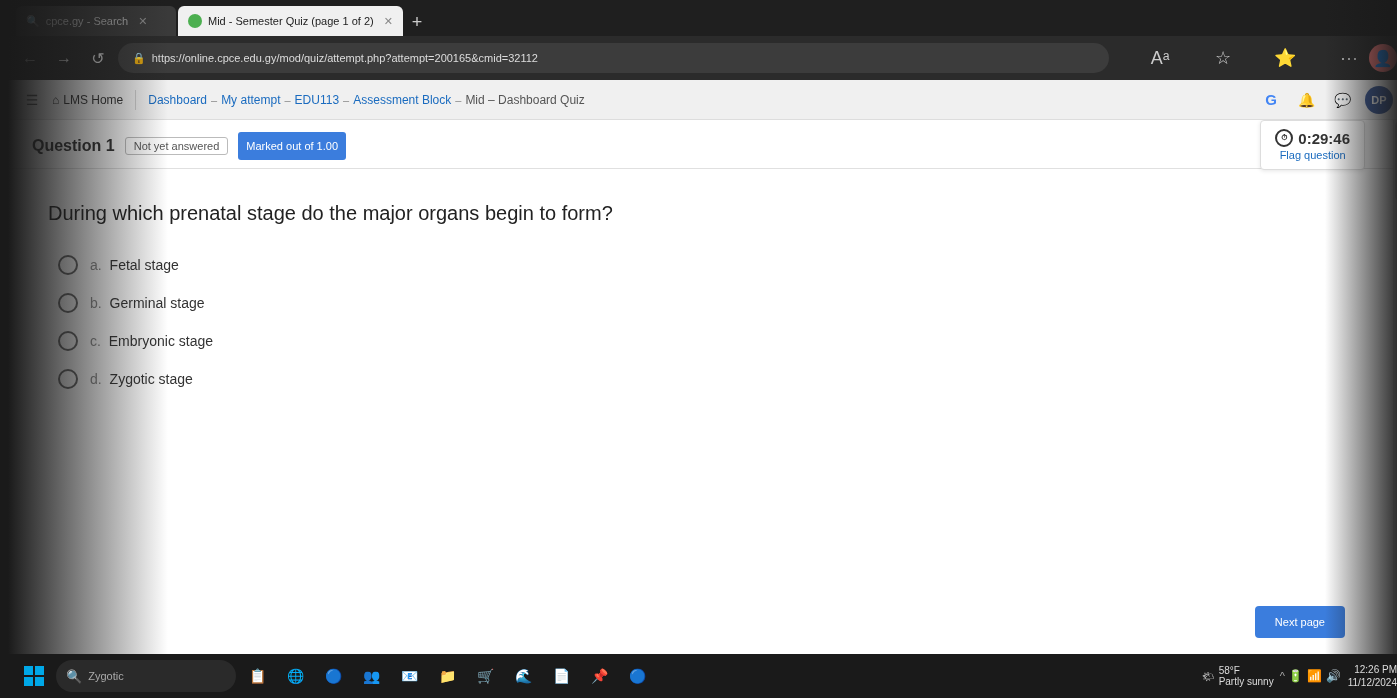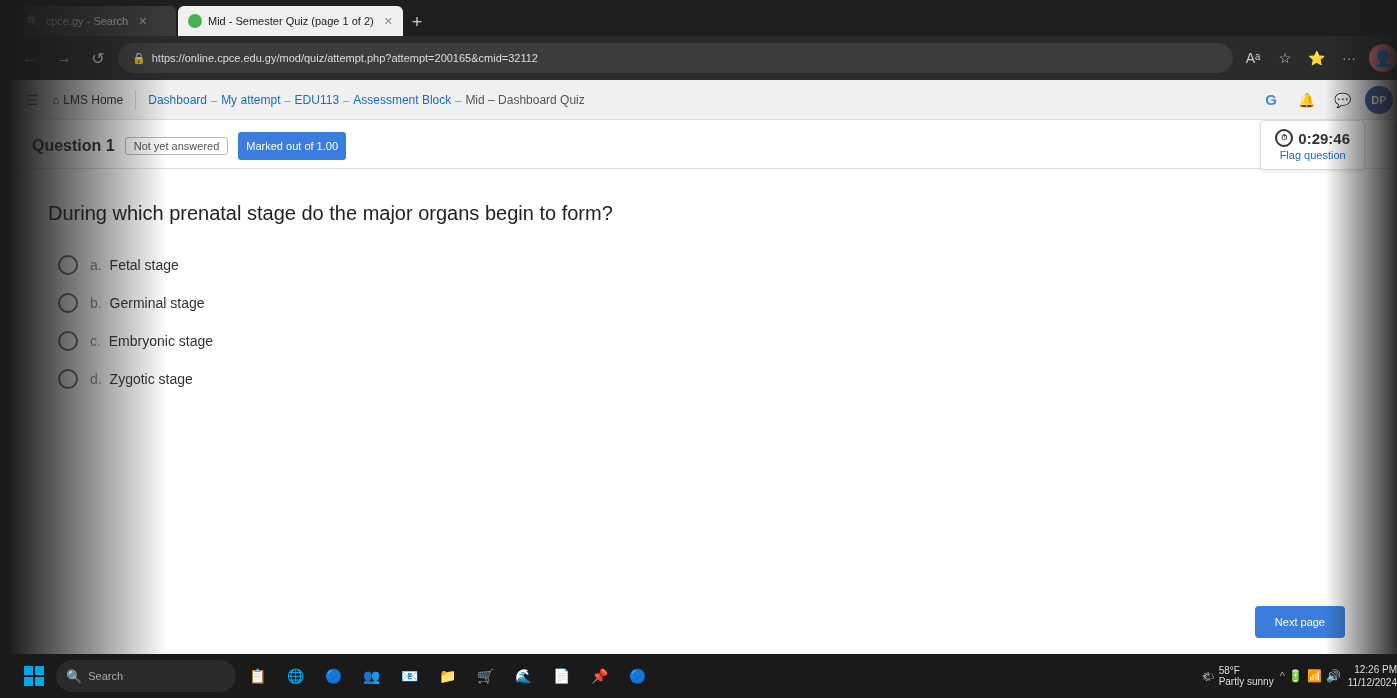--- a/index.html
+++ b/index.html
@@ -16,21 +16,21 @@
     .tab-close { font-size: 11px; color: #888; cursor: pointer; margin-left: 4px; }
     .tab-inactive { background: #3a3a3a; color: #aaa; margin-right: 2px; }
 
     
     .address-bar-row { height: 44px; background: #2b2b2b; display: flex; align-items: center; padding: 0 8px; gap: 6px; }
     .nav-btn { width: 28px; height: 28px; display: flex; align-items: center; justify-content: center; border-radius: 50%; cursor: pointer; color: #ccc; font-size: 16px; }
     .address-input { flex: 1; height: 30px; background: #3c3c3c; border: none; border-radius: 15px; padding: 0 14px; font-size: 12px; color: #e0e0e0; display: flex; align-items: center; gap: 6px; }
     .lock-icon { font-size: 11px; color: #aaa; }
     .address-text { font-size: 11px; color: #ddd; }
     .address-actions { display: flex; align-items: center; gap: 4px; }
-    .addr-action-btn { width: 28px; height: 28px; display: flex; align-items: center; justify-content: center; border-radius: 50%; cursor: pointer; color: #ccc; font-size: 14px; }
+    .addr-action-btn { width: 28px; height: 28px; display: flex; align-items: center; justify-content: center; border-radius: 50%; cursor: pointer; color: #ccc; font-size: 18px; margin-left: 31px; }
 
     
     .toolbar-row { height: 40px; background: #f0f0f0; display: flex; align-items: center; padding: 0 12px; border-bottom: 1px solid #ddd; gap: 8px; }
     .toolbar-menu-btn { width: 24px; height: 24px; display: flex; align-items: center; justify-content: center; cursor: pointer; color: #555; font-size: 14px; }
     .toolbar-home { display: flex; align-items: center; gap: 4px; font-size: 12px; color: #333; cursor: pointer; }
     .breadcrumb { display: flex; align-items: center; font-size: 12px; color: #555; gap: 4px; flex: 1; }
     .breadcrumb a { color: #1a6bbf; text-decoration: none; cursor: pointer; }
     .breadcrumb-sep { color: #888; font-size: 11px; }
     .toolbar-right { display: flex; align-items: center; gap: 8px; }
     .toolbar-icon-btn { width: 28px; height: 28px; display: flex; align-items: center; justify-content: center; border-radius: 50%; cursor: pointer; color: #555; font-size: 14px; }
@@ -236,21 +236,21 @@
     <div class="taskbar-start">
       <svg width="20" height="20" viewBox="0 0 20 20" fill="none">
         <rect x="0" y="0" width="9" height="9" fill="#00a8e8"></rect>
         <rect x="11" y="0" width="9" height="9" fill="#00a8e8"></rect>
         <rect x="0" y="11" width="9" height="9" fill="#00a8e8"></rect>
         <rect x="11" y="11" width="9" height="9" fill="#00a8e8"></rect>
       </svg>
     </div>
     <div class="taskbar-search">
       <span style="color:#aaa;font-size:13px;">🔍</span>
-      <span class="taskbar-search-text">Search</span>
+      <span class="taskbar-search-text">Zygotic</span>
     </div>
     <div class="taskbar-icons">
       <div class="taskbar-icon" style="font-size:14px;">📋</div>
       <div class="taskbar-icon" style="font-size:14px;">🌐</div>
       <div class="taskbar-icon" style="font-size:14px;">🔵</div>
       <div class="taskbar-icon" style="font-size:14px;">👥</div>
       <div class="taskbar-icon" style="font-size:14px;">📧</div>
       <div class="taskbar-icon" style="font-size:14px;">📁</div>
       <div class="taskbar-icon" style="font-size:14px;">🛒</div>
       <div class="taskbar-icon" style="font-size:14px;">🌊</div>

